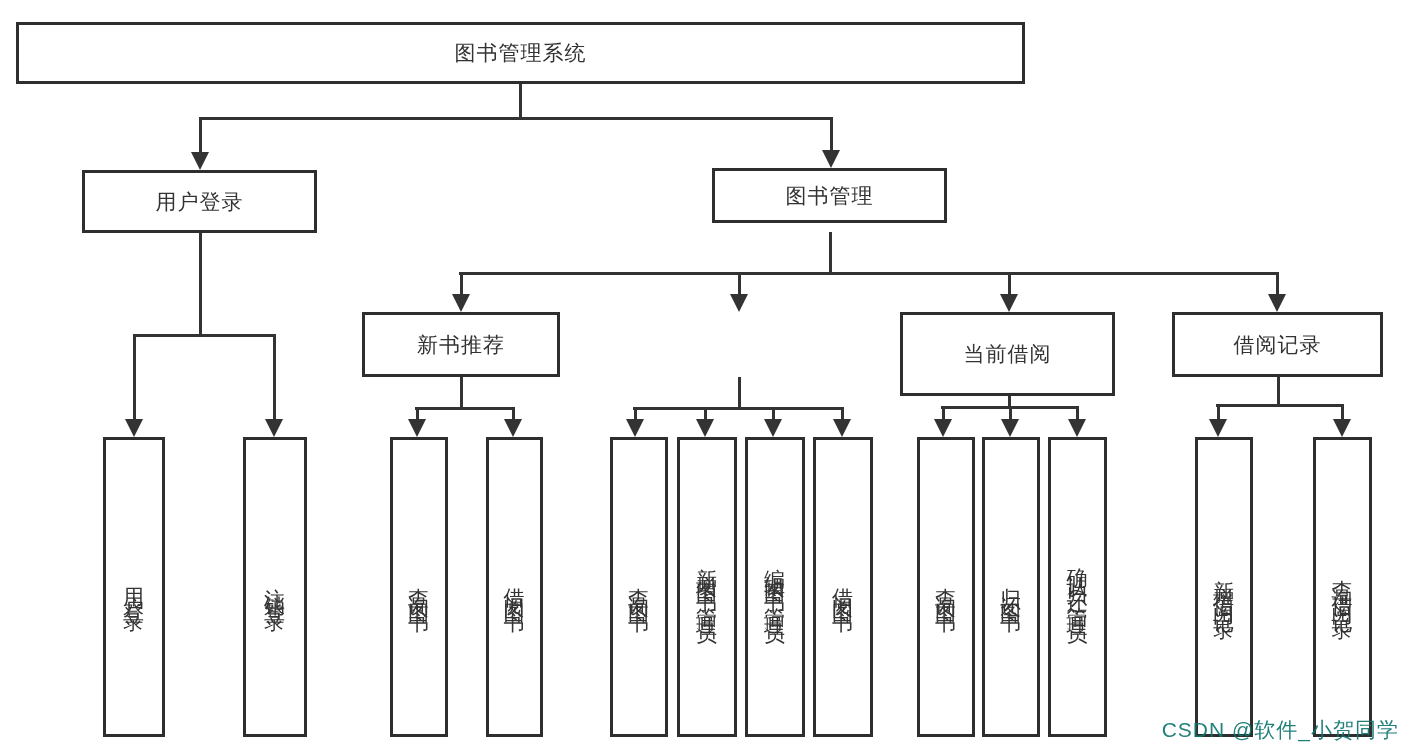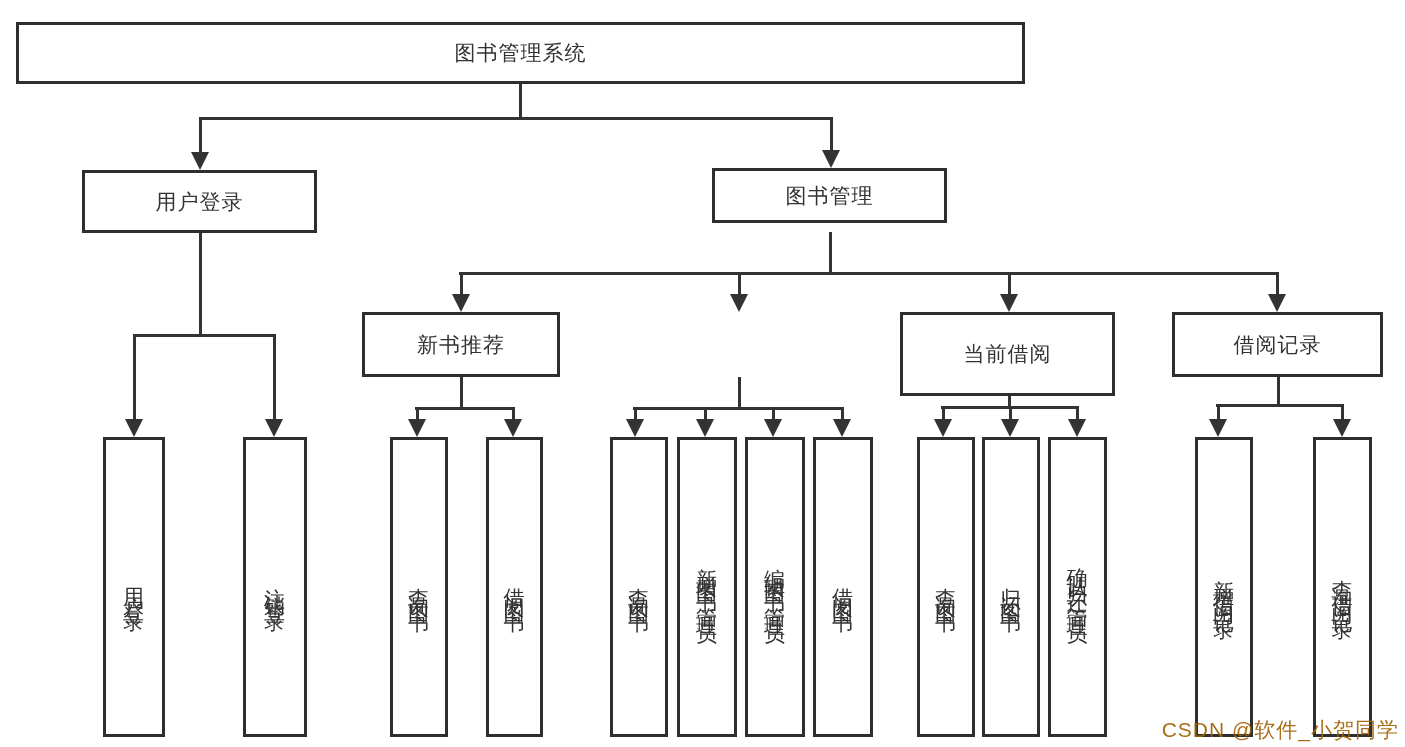--- a/index.html
+++ b/index.html
@@ -47,21 +47,21 @@
     height: 0;
     border-left: 9px solid transparent;
     border-right: 9px solid transparent;
     border-top: 18px solid #333333;
     z-index: 1;
   }
   .watermark {
     position: absolute;
     top: 716px;
     right: 6px;
-    color: #a16207;
+    color: #0f766e;
     font-size: 21px;
     letter-spacing: 1px;
     z-index: 5;
     opacity: 0.92;
   }
 </style>
 </head>
 <body>
 
 <div id="canvas">

